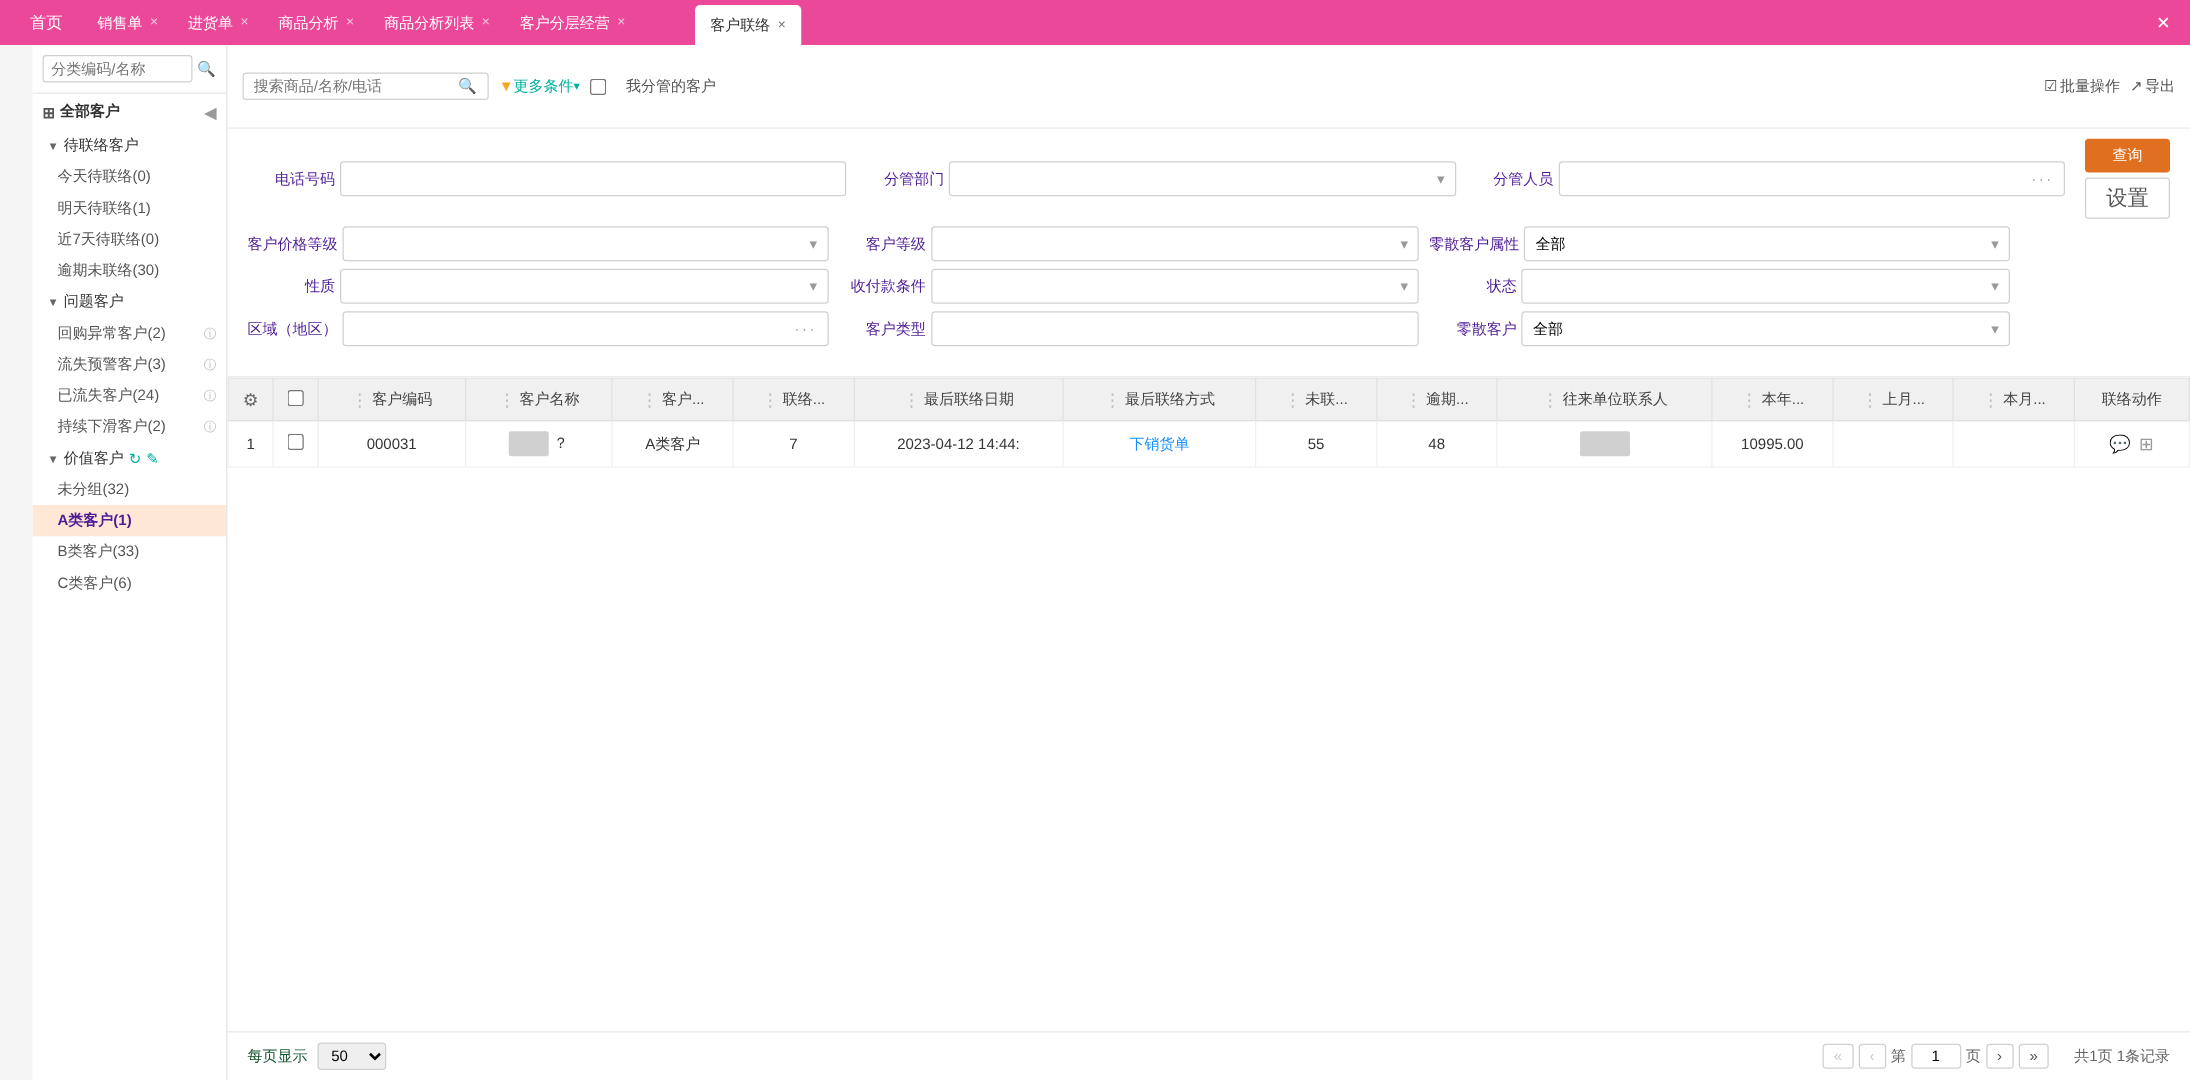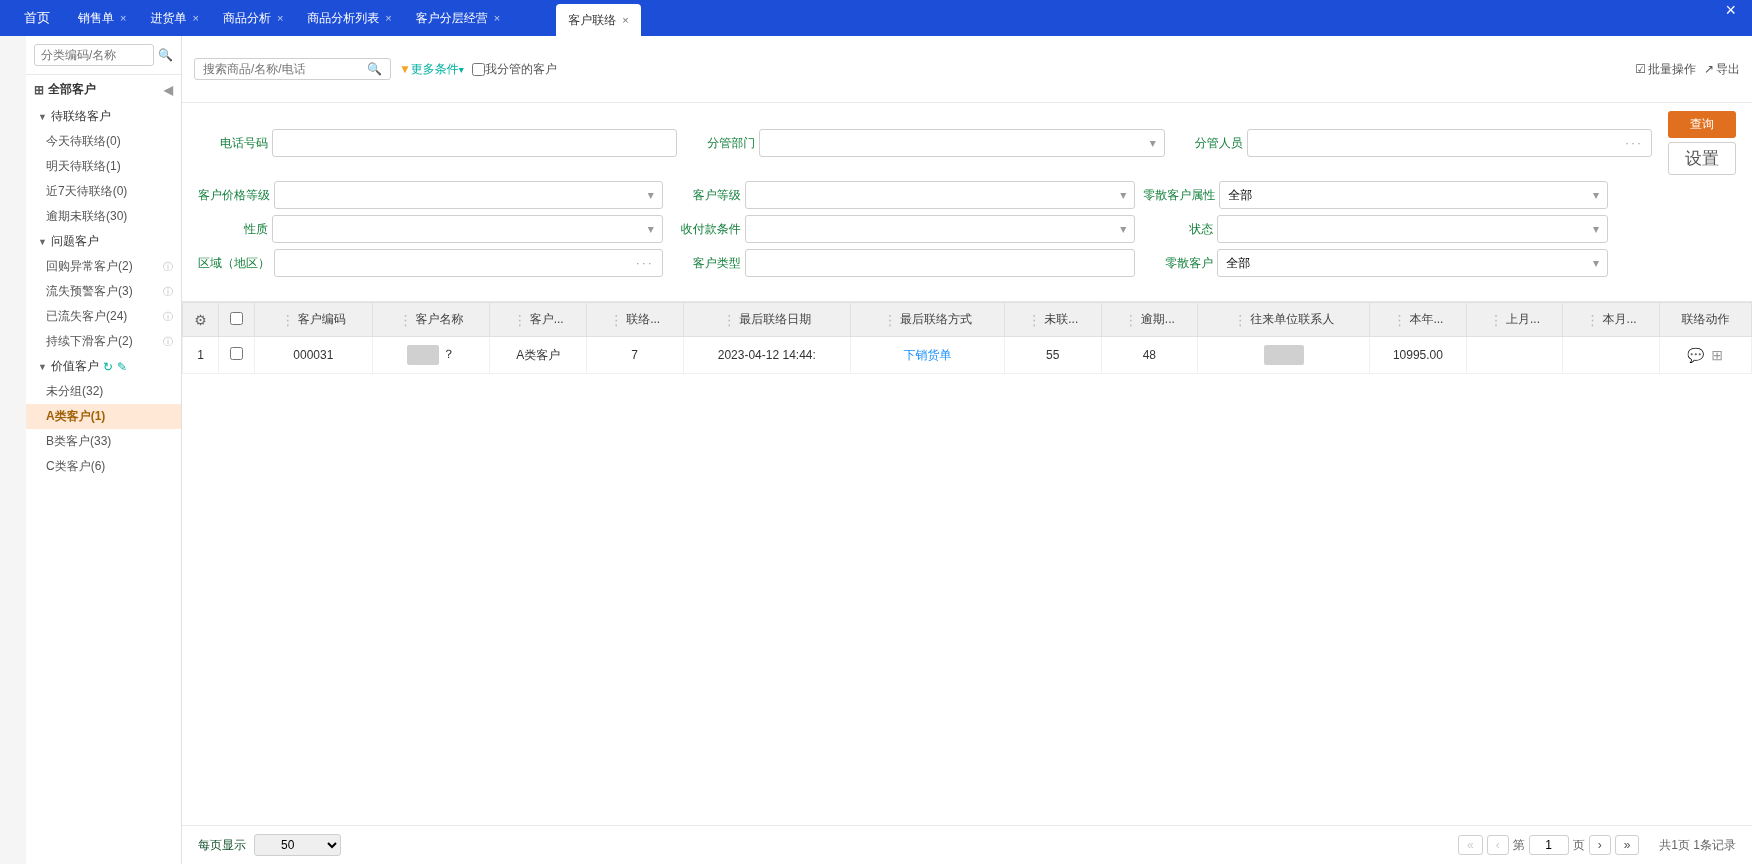--- a/index.html
+++ b/index.html
@@ -1,21 +1,21 @@
 <!DOCTYPE html>
 <html><head>
   <meta charset="utf-8">
   <style>
     * { box-sizing: border-box; margin: 0; padding: 0; font-family: 'Microsoft YaHei', Arial, sans-serif; font-size: 12px; }
     body { background: #f5f5f5; overflow: hidden; width: 1752px; height: 864px; }
 
     
     .top-nav {
-      display: flex; 
-      background: #1d4ed8;
+      display: flex; align-items: center;
+      background: #ec4899;
       height: 36px;
       padding: 0 8px;
       color: white;
     }
     .nav-item {
       display: flex; align-items: center;
       padding: 12px 12px; height: 36px;
       cursor: pointer; white-space: nowrap;
       color: white; font-size: 13px;
       position: relative;
@@ -77,21 +77,21 @@
       padding: 4px 8px 4px 12px;
       color: #333; cursor: pointer; font-size: 12px;
     }
     .sidebar-group-label .tri { margin-right: 4px; color: #666; font-size: 9px; }
 
     .sidebar-item {
       padding: 4px 8px 4px 20px;
       color: #555; cursor: pointer; font-size: 12px;
       display: flex; align-items: center;
     }
-    .sidebar-item.active { background: #ffe8d6; color: #a16207; font-weight: bold; }
+    .sidebar-item.active { background: #ffe8d6; color: #4c1d95; font-weight: bold; }
     .sidebar-item .info-icon { margin-left: auto; color: #bbb; font-size: 10px; }
 
     
     .content-area {
       flex: 1;
       display: flex; flex-direction: column;
       background: #f5f5f5;
       overflow: hidden;
     }
 
@@ -109,21 +109,21 @@
       padding: 3px 8px; background: white;
     }
     .filter-search input { border: none; outline: none; width: 160px; font-size: 12px; }
     .filter-search .s-icon { color: #00b0a0; margin-left: 4px; cursor: pointer; }
     .more-conditions {
       display: flex; align-items: center;
       color: #00b0a0; cursor: pointer; font-size: 12px;
     }
     .my-customers {
       display: flex; align-items: center;
-      gap: 0; color: #555; cursor: pointer;
+      gap: 16px; color: #555; cursor: pointer;
     }
     .filter-spacer { flex: 1; }
     .batch-op { color: #555; cursor: pointer; display: flex; align-items: center; gap: 2px; }
     .export-btn { color: #555; cursor: pointer; display: flex; align-items: center; gap: 2px; }
 
     
     .adv-filter {
       background: #fff;
       border-bottom: 1px solid #e8e8e8;
       padding: 8px 16px;
@@ -131,21 +131,21 @@
     .adv-filter-row {
       display: flex; align-items: center;
       margin-bottom: 6px; gap: 8px;
     }
     .adv-filter-row:last-child { margin-bottom: 16px; }
     .filter-field {
       display: flex; align-items: center;
       flex: 1; gap: 4px;
     }
     .filter-label {
-      color: #15803d; white-space: nowrap; min-width: 70px; text-align: right;
+      color: #4c1d95; white-space: nowrap; min-width: 70px; text-align: right;
     }
     .filter-input {
       flex: 1; border: 1px solid #d0d0d0; border-radius: 3px;
       padding: 4px 8px; font-size: 12px; outline: none;
       display: flex; align-items: center; background: white;
       position: relative; cursor: pointer; min-height: 28px;
     }
     .filter-input .caret { margin-left: auto; color: #999; }
     .filter-input .dots { margin-left: auto; color: #999; letter-spacing: 2px; }
 
@@ -193,21 +193,21 @@
     
     .pagination {
       display: flex; align-items: center;
       padding: 8px 16px;
       background: #fff; border-top: 1px solid #e8e8e8;
       gap: 8px;
     }
     .pagination .page-size-label { color: #14532d; }
     .page-size-select {
       border: 1px solid #d0d0d0; border-radius: 3px;
-      padding: 2px 22px; font-size: 12px; outline: none; cursor: pointer;
+      padding: 2px 6px; font-size: 12px; outline: none; cursor: pointer;
     }
     .page-nav { display: flex; align-items: center; gap: 4px; margin-left: auto; }
     .page-nav span { color: #666; }
     .page-btn {
       border: 1px solid #d0d0d0; background: #fff;
       padding: 2px 8px; border-radius: 3px; cursor: pointer; color: #555;
     }
     .page-btn.disabled { color: #ccc; cursor: default; }
     .page-input {
       border: 1px solid #d0d0d0; border-radius: 3px;

